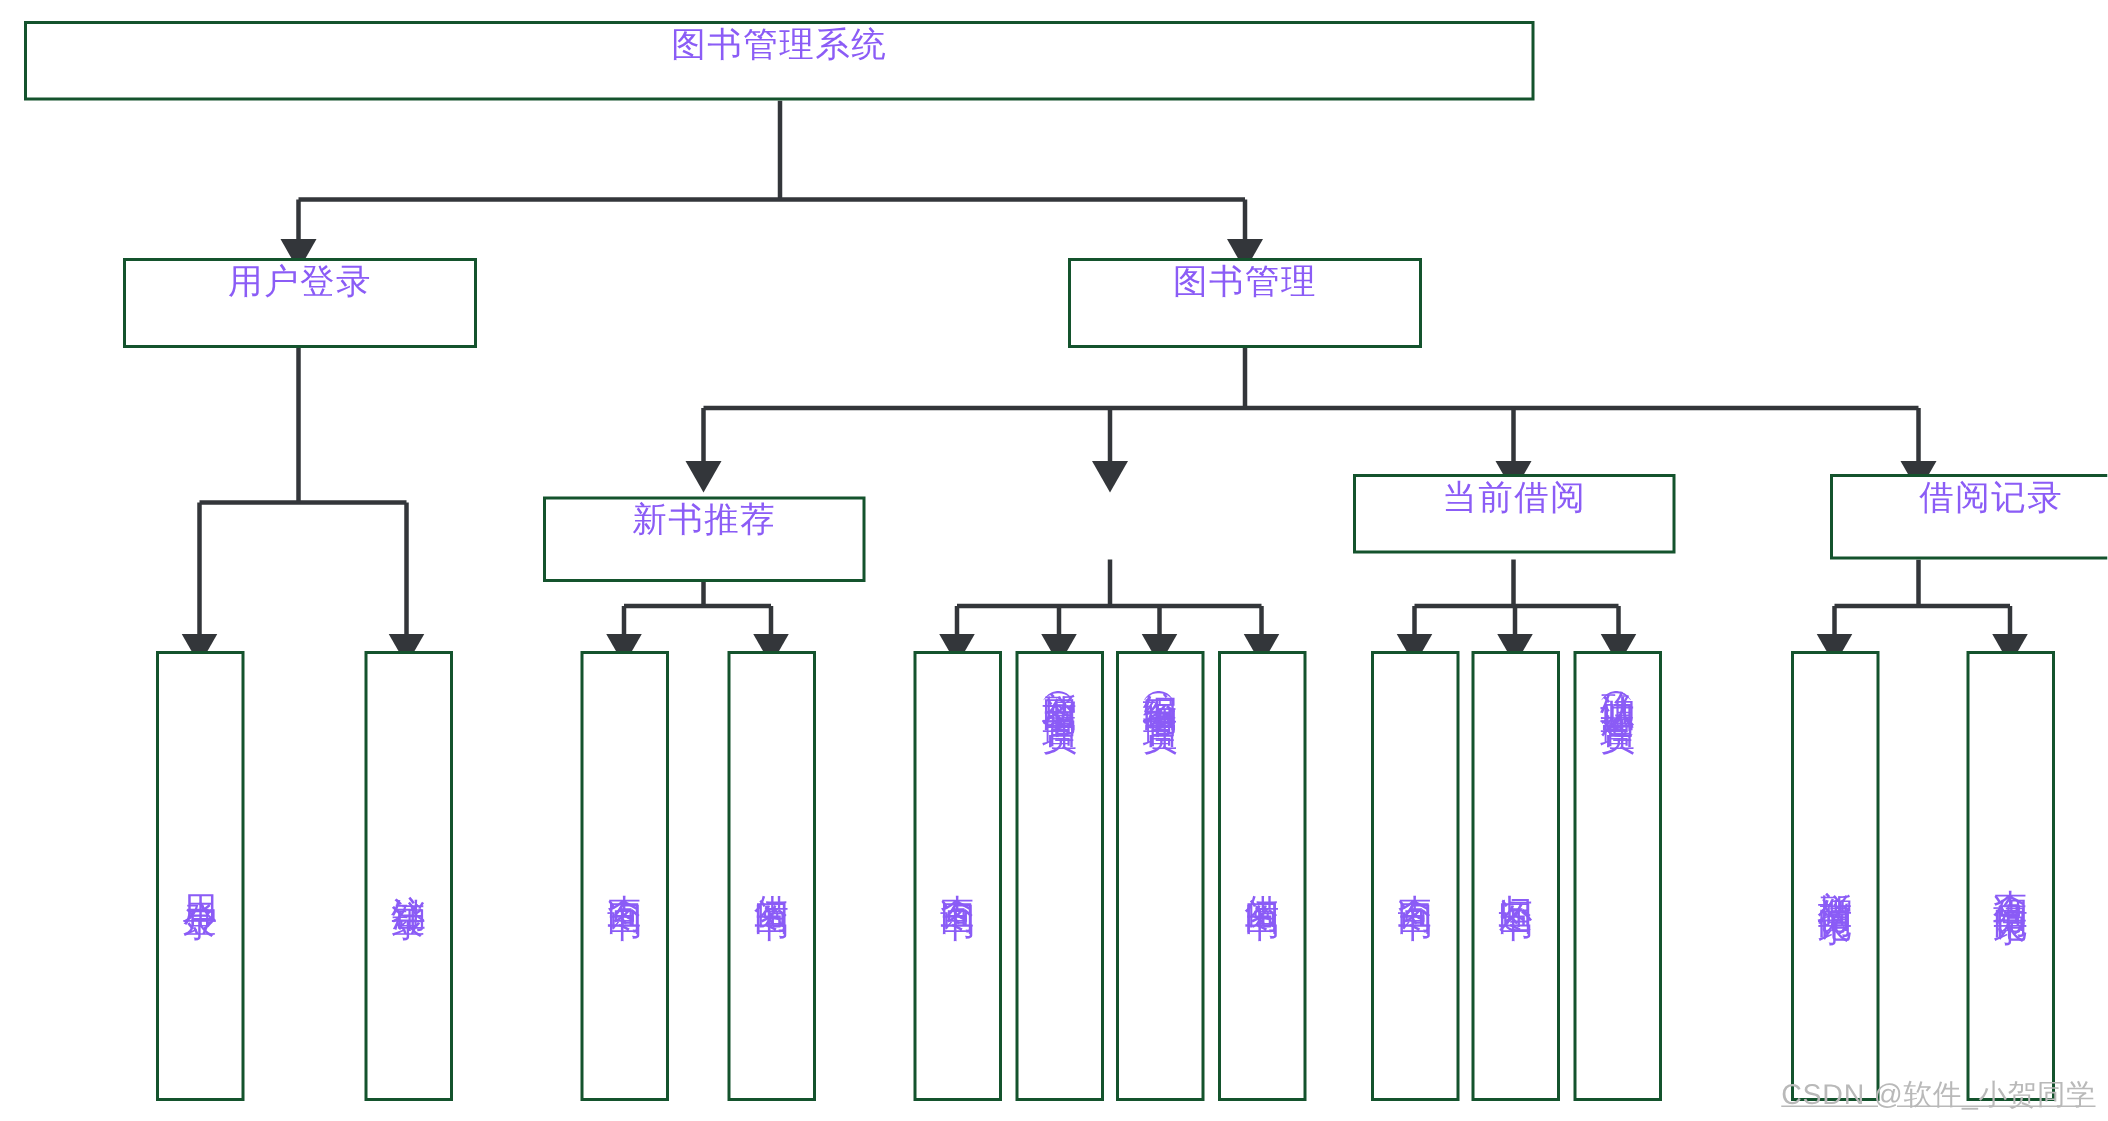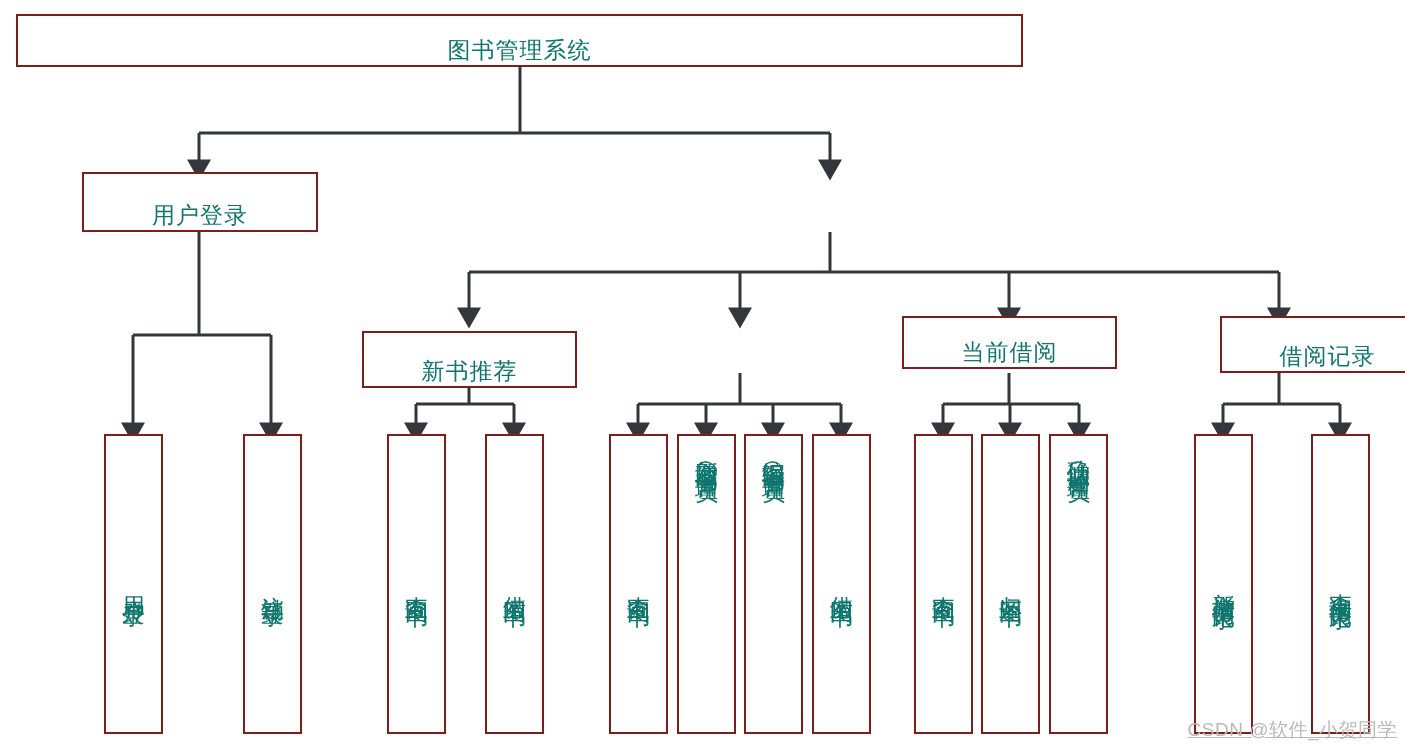--- a/index.html
+++ b/index.html
@@ -20,26 +20,26 @@
   #diagram-svg {
     position: absolute;
     top: 0;
     left: 0;
     width: 1405px;
     height: 747px;
   }
   .node-box {
     position: absolute;
     box-sizing: border-box;
-    border: 2px solid #7f1d1d;
+    border: 2px solid #14532d;
     background: #ffffff;
     display: flex;
-    align-items: flex-end;
+    align-items: flex-start;
     justify-content: center;
-    color: #0f766e;
+    color: #8b5cf6;
   }
   .node-h {
     font-size: 23px;
     letter-spacing: 1px;
     line-height: 1.2;
     white-space: nowrap;
   }
   .node-v {
     font-size: 23px;
     letter-spacing: 1px;
@@ -132,20 +132,23 @@
   </svg>
 
   <div class="node-box node-h" style="left:16px; top:14px; width:1007px; height:53px;">
     <span>图书管理系统</span>
   </div>
 
   <div class="node-box node-h" style="left:82px; top:172px; width:236px; height:60px;">
     <span>用户登录</span>
   </div>
 
+  <div class="node-box node-h" style="left:712px; top:172px; width:236px; height:60px;">
+    <span>图书管理</span>
+  </div>
 
   <div class="node-box node-h" style="left:362px; top:331px; width:215px; height:57px;">
     <span>新书推荐</span>
   </div>
 
 
   <div class="node-box node-h" style="left:902px; top:316px; width:215px; height:53px;">
     <span>当前借阅</span>
   </div>
 

